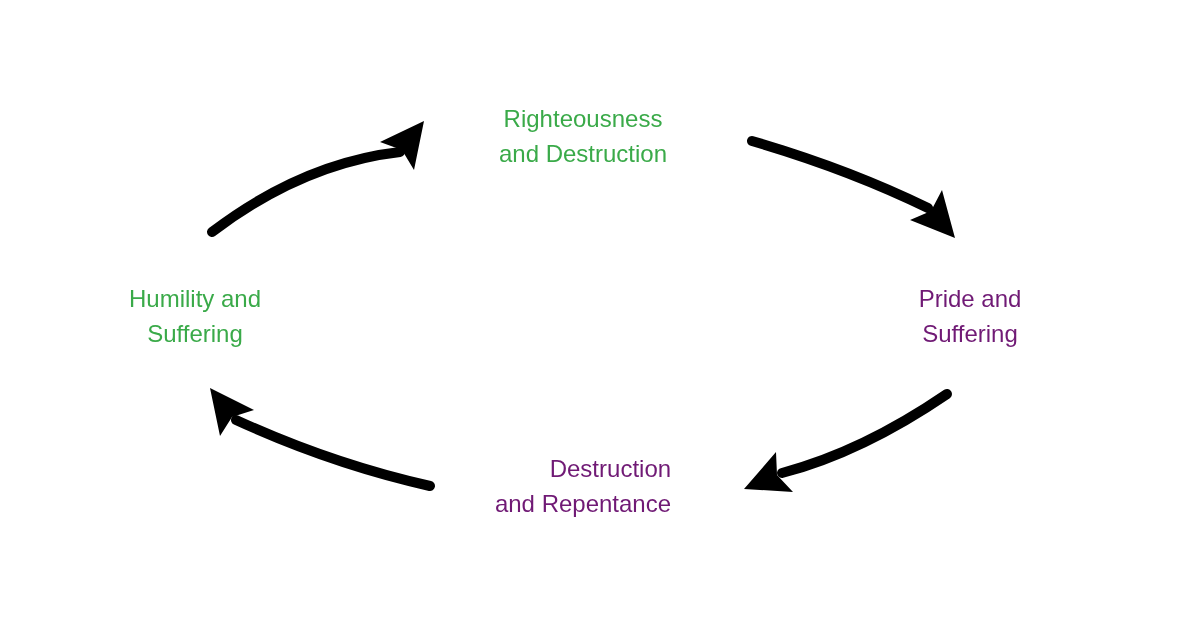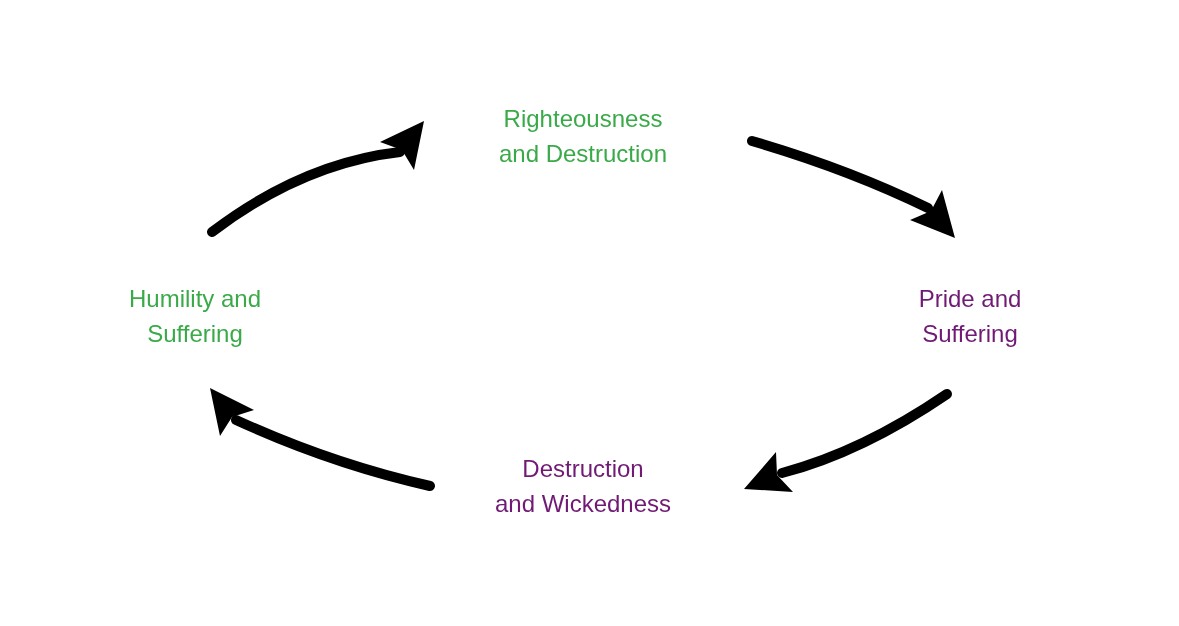--- a/index.html
+++ b/index.html
@@ -19,21 +19,21 @@
     font-size: 24px;
     line-height: 35px;
     white-space: nowrap;
     letter-spacing: 0px;
   }
   .stage-label span { display: block; }
   [data-tone="positive"] { color: #3aaa49; }
   [data-tone="negative"] { color: #701a75; }
   .pos-top    { left: 583px; top: 101px; }
   .pos-right  { left: 970px; top: 281px; }
-  .pos-bottom { left: 583px; top: 451px; }
+  .pos-bottom { left: 583px; top: 451px; text-align: right; }
   .pos-left   { left: 195px; top: 281px; }
   svg.arrows { position: absolute; left: 0; top: 0; }
   .arrow-stroke { fill: none; stroke: #000000; stroke-width: 10; stroke-linecap: round; }
   .arrow-head { fill: #000000; stroke: none; }
 </style>
 </head>
 <body>
 
 <div class="canvas">
 
@@ -61,21 +61,21 @@
     <span>and Destruction</span>
   </div>
 
   <div class="stage-label pos-right" data-tone="negative">
     <span>Pride and</span>
     <span>Suffering</span>
   </div>
 
   <div class="stage-label pos-bottom" data-tone="negative">
     <span>Destruction</span>
-    <span>and Wickedness</span>
+    <span>and Repentance</span>
   </div>
 
   <div class="stage-label pos-left" data-tone="positive">
     <span>Humility and</span>
     <span>Suffering</span>
   </div>
 
 </div>
 
 </body></html>

